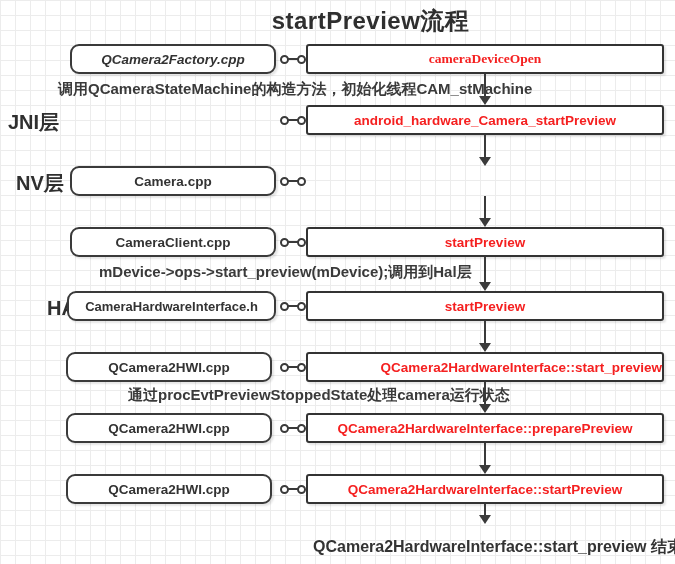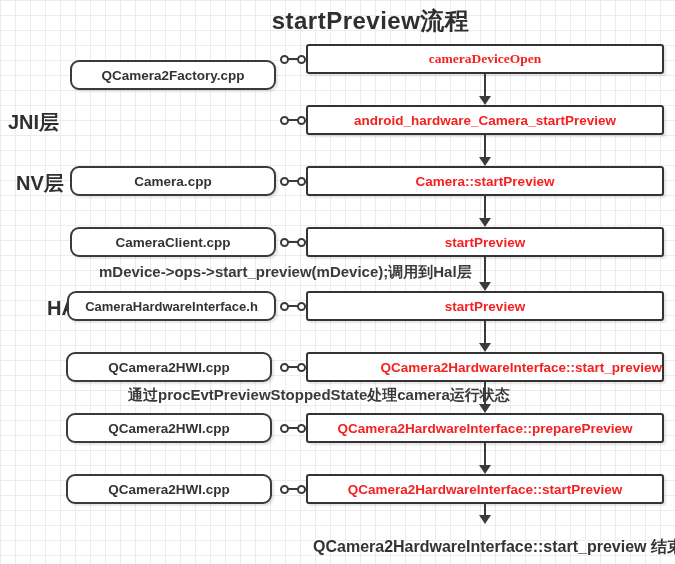--- a/index.html
+++ b/index.html
@@ -95,21 +95,21 @@
 <body>
 
 <div id="canvas">
 
   <div class="title">startPreview流程</div>
 
   <div class="layer-label" style="top:109px; left:8px;">JNI层</div>
   <div class="layer-label" style="top:170px; left:16px;">NV层</div>
   <div class="layer-label" style="top:295px; left:1px;margin-left:46px;">HAL层</div>
 
-  <div class="file-box" style="top:60px; left:70px;">
+  <div class="file-box" style="top:44px; left:70px;font-style:italic;">
       <span>QCamera2Factory.cpp</span>
     </div>
   <div class="conn-line" style="top:58px;"></div>
   <div class="circle" style="top:54.5px; left:280px;"></div>
   <div class="circle" style="top:54.5px; left:297px;"></div>
   <div class="func-box" style="top:44px; color:#f52020;font-family:Liberation Serif, serif;">
       <span>cameraDeviceOpen</span>
     </div>
 
   <div class="conn-line" style="top:119px;"></div>
@@ -118,23 +118,20 @@
   <div class="func-box" style="top:105px; color:#f52020;">
       <span>android_hardware_Camera_startPreview</span>
     </div>
 
   <div class="file-box" style="top:166px; left:70px;">
       <span>Camera.cpp</span>
     </div>
   <div class="conn-line" style="top:180px;"></div>
   <div class="circle" style="top:176.5px; left:280px;"></div>
   <div class="circle" style="top:176.5px; left:297px;"></div>
-  <div class="func-box" style="top:166px; color:#f52020;">
-      <span>Camera::startPreview</span>
-    </div>
 
   <div class="file-box" style="top:227px; left:70px;">
       <span>CameraClient.cpp</span>
     </div>
   <div class="conn-line" style="top:241px;"></div>
   <div class="circle" style="top:237.5px; left:280px;"></div>
   <div class="circle" style="top:237.5px; left:297px;"></div>
   <div class="func-box" style="top:227px; color:#f52020;">
       <span>startPreview</span>
     </div>
@@ -181,18 +178,19 @@
 
   <div class="varrow" style="top:74px;  height:22px;"></div>
   <div class="varrow" style="top:135px; height:22px;"></div>
   <div class="varrow" style="top:196px; height:22px;"></div>
   <div class="varrow" style="top:257px; height:25px;"></div>
   <div class="varrow" style="top:321px; height:22px;"></div>
   <div class="varrow" style="top:382px; height:22px;"></div>
   <div class="varrow" style="top:443px; height:22px;"></div>
   <div class="varrow" style="top:504px; height:11px;"></div>
 
+  <div class="annotation" style="top:80px;  left:58px;">调用QCameraStateMachine的构造方法，初始化线程CAM_stMachine</div>
   <div class="annotation" style="top:263px; left:99px;">mDevice-&gt;ops-&gt;start_preview(mDevice);调用到Hal层</div>
   <div class="annotation" style="top:386px; left:128px;">通过procEvtPreviewStoppedState处理camera运行状态</div>
 
   <div class="footer">QCamera2HardwareInterface::start_preview 结束</div>
 
 </div>
 
 </body></html>

